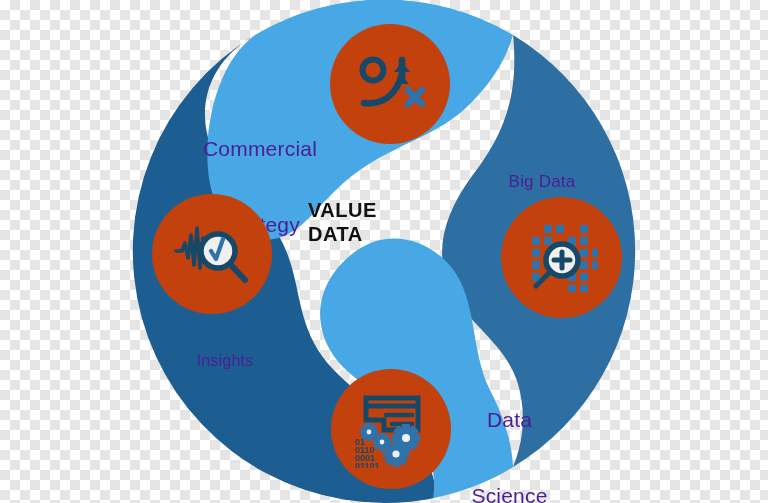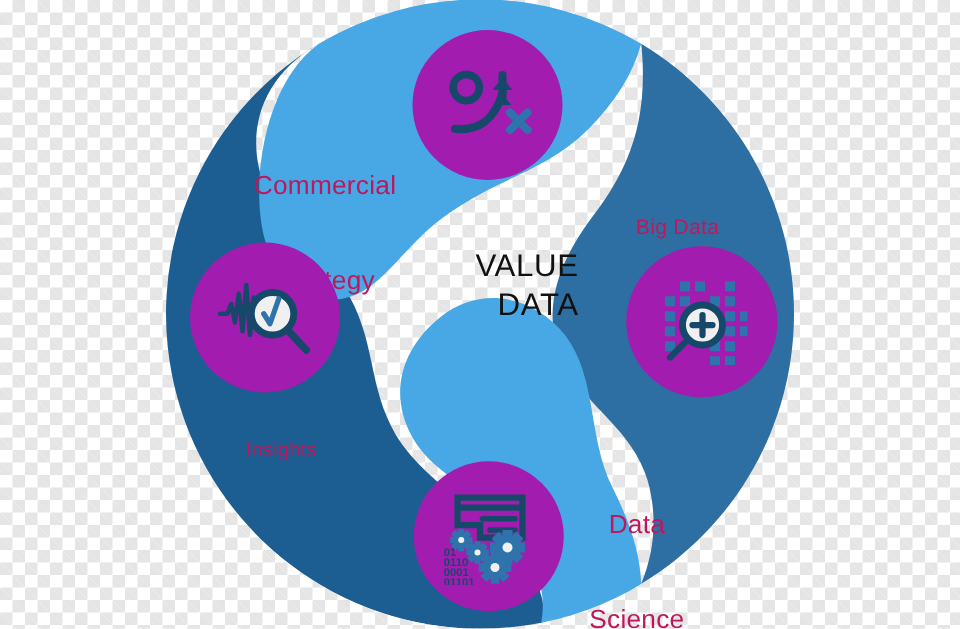--- a/index.html
+++ b/index.html
@@ -29,21 +29,21 @@
     position: absolute;
     left: 0;
     top: 0;
     width: 768px;
     height: 503px;
   }
 
   
   .seg-label {
     position: absolute;
-    color: #be185d;
+    color: #4c1d95;
     text-align: center;
     line-height: 1.2;
     letter-spacing: 0.2px;
     user-select: none;
     white-space: pre;
   }
   .seg-label .l1, .seg-label .l2 { display: block; }
 
   #label-commercial {
     left: 170px; top: 86px; width: 180px;
@@ -61,35 +61,35 @@
     left: 437px; top: 357px; width: 145px;
     font-size: 21px;
   }
 
   
   #center-text {
     position: absolute;
     left: 308px;
     top: 198px;
     width: 155px;
-    text-align: right;
+    text-align: left;
     color: #111111;
-    font-weight: normal;
-    font-size: 25px;
+    font-weight: bold;
+    font-size: 20px;
     line-height: 1.22;
     letter-spacing: 0.5px;
     user-select: none;
   }
   #center-text span { display: block; }
 
   
   .icon-badge {
     position: absolute;
     border-radius: 50%;
-    background: #a21caf;
+    background: #c2410c;
     display: flex;
     align-items: center;
     justify-content: center;
   }
   #badge-strategy   { left: 330px; top: 24px;  width: 120px; height: 120px; }
   #badge-bigdata    { left: 501px; top: 197px; width: 121px; height: 121px; }
   #badge-insights   { left: 152px; top: 194px; width: 120px; height: 120px; }
   #badge-datascience{ left: 331px; top: 369px; width: 120px; height: 120px; }
 
   .icon-badge svg { display: block; }

